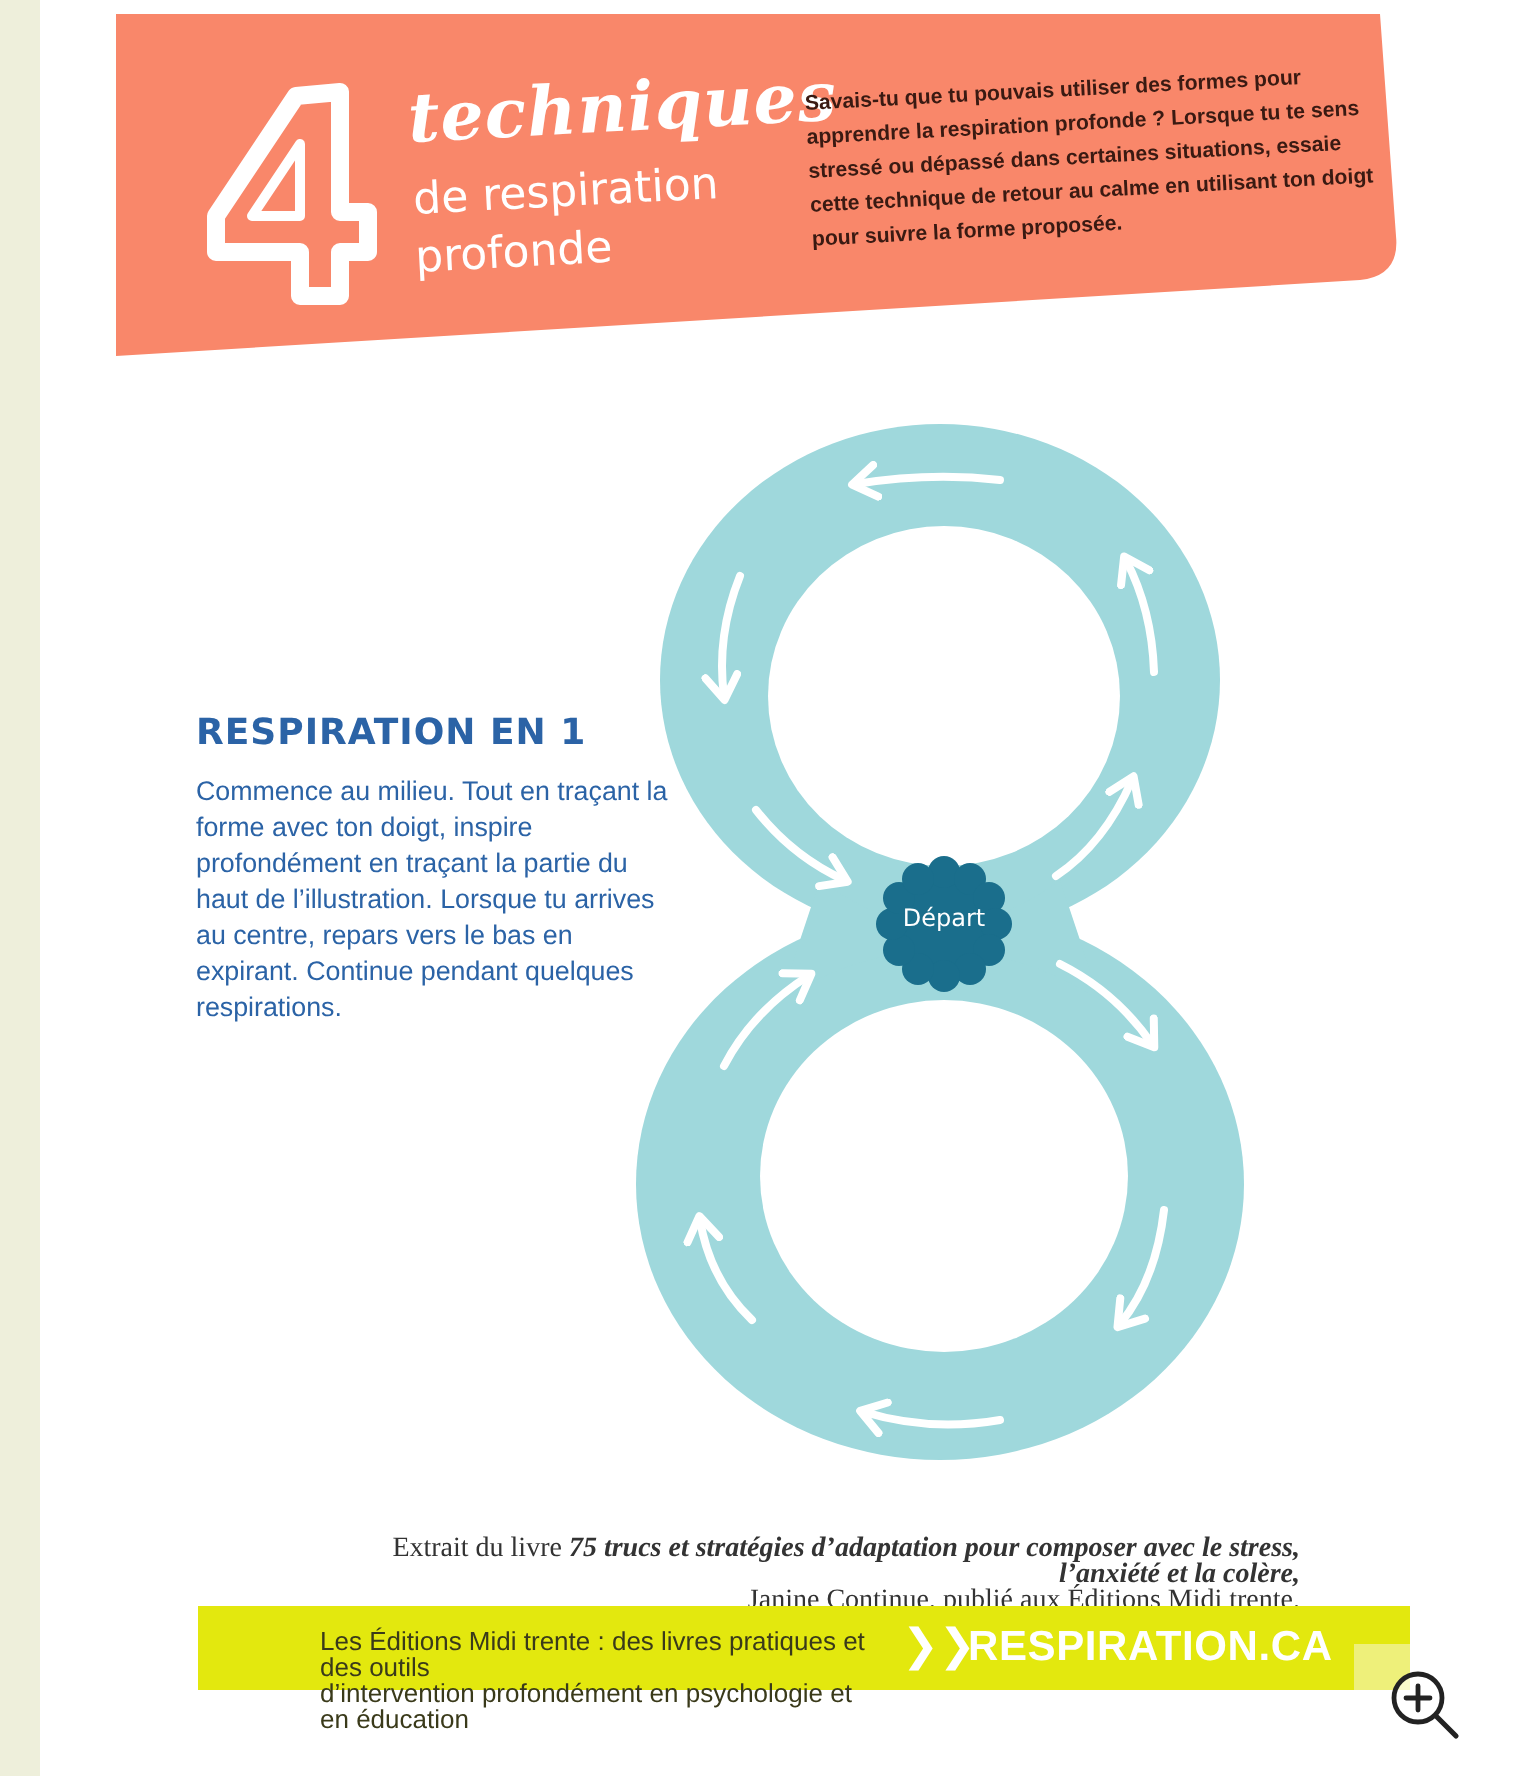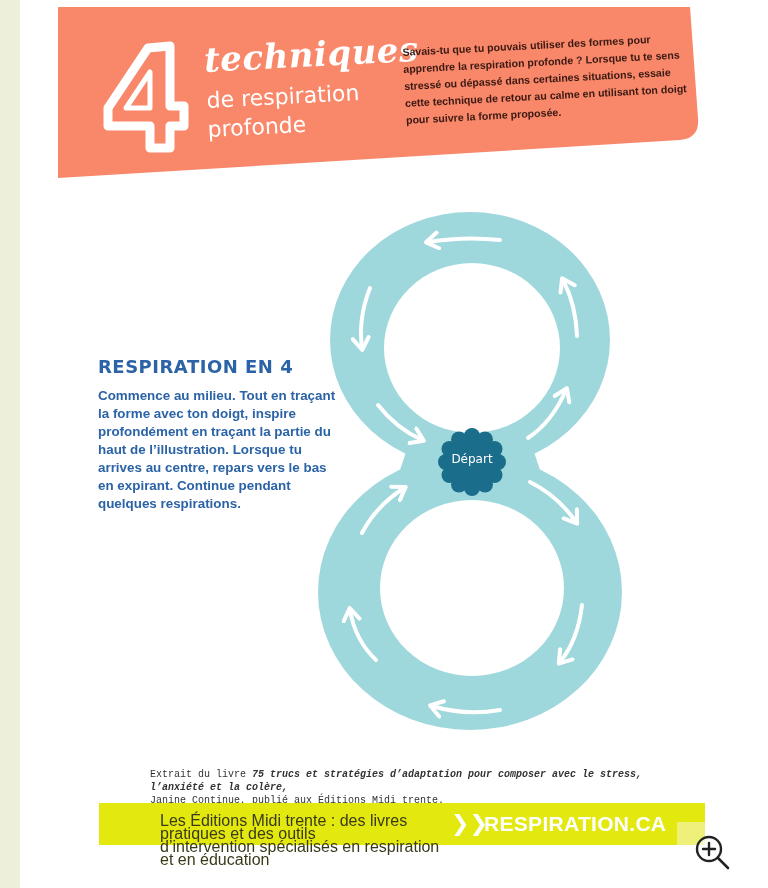--- a/index.html
+++ b/index.html
@@ -47,40 +47,40 @@
     font-family: "DejaVu Sans", sans-serif; font-size: 12px; color: #ffffff;
   }
   
   .section-title {
     position: absolute; left: 98px; top: 356px;
     font-family: "DejaVu Sans", sans-serif; font-weight: bold; font-size: 18px;
     color: #2B63A6; letter-spacing: 0.5px;
   }
   .section-body {
     position: absolute; left: 98px; top: 387px; width: 240px;
-    font-family: "Liberation Sans", sans-serif; font-weight: bold;
+    font-family: "Liberation Sans", sans-serif; font-weight: normal;
     font-size: 13.4px; line-height: 18px; color: #2B63A6;
   }
   
   .credit {
-    position: absolute; left: 150px; top: 768px; width: 500px; text-align: left;
-    font-family: Liberation Mono, monospace; font-size: 10px; line-height: 13px; color: #333333;
+    position: absolute; left: 150px; top: 768px; width: 500px; text-align: right;
+    font-family: Liberation Serif, serif; font-size: 14px; line-height: 13px; color: #333333;
   }
   .credit b { font-style: italic; }
   .yellow-bar {
     position: absolute; left: 99px; top: 803px; width: 606px; height: 42px;
     background: #E3E80E;
   }
   .yellow-corner {
     position: absolute; left: 677px; top: 822px; width: 28px; height: 23px;
     background: #EEF07A;
   }
   .bar-text {
     position: absolute; left: 160px; top: 814px; width: 280px;
-    font-family: "Liberation Sans", sans-serif; font-size: 16px; line-height: 13px; color: #3a3a1a;
+    font-family: "Liberation Sans", sans-serif; font-size: 13px; line-height: 13px; color: #3a3a1a;
   }
   .bar-chevrons {
     position: absolute; left: 451px; top: 811px;
     font-family: "DejaVu Sans", sans-serif; font-weight: bold; font-size: 22px; color: #ffffff;
   }
   .bar-url {
     position: absolute; left: 484px; top: 812px;
     font-family: "Liberation Sans", sans-serif; font-weight: bold; font-size: 21px; color: #ffffff;
     letter-spacing: 0.3px;
   }
@@ -99,21 +99,21 @@
 <svg class="big-four" viewBox="0 0 92 118">
   <path d="M48 10 L70 8 L70 68 L84 68 L84 88 L70 88 L70 110 L50 110 L50 88 L8 88 L8 70 Z" fill="none" stroke="#ffffff" stroke-width="9" stroke-linejoin="round"></path>
   <path d="M50 34 L50 70 L26 70 Z" fill="none" stroke="#ffffff" stroke-width="5" stroke-linejoin="round"></path>
 </svg>
 
 <div class="title-script">techniques</div>
 <div class="title-line l1">de respiration</div>
 <div class="title-line l2">profonde</div>
 <div class="intro">Savais-tu que tu pouvais utiliser des formes pour apprendre la respiration profonde ? Lorsque tu te sens stressé ou dépassé dans certaines situations, essaie cette technique de retour au calme en utilisant ton doigt pour suivre la forme proposée.</div>
 
-<div class="section-title">RESPIRATION EN 4</div>
+<div class="section-title">RESPIRATION EN 1</div>
 <div class="section-body">Commence au milieu. Tout en traçant la forme avec ton doigt, inspire profondément en traçant la partie du haut de l’illustration. Lorsque tu arrives au centre, repars vers le bas en expirant. Continue pendant quelques respirations.</div>
 
 <svg class="eight" width="340" height="540" viewBox="0 0 340 540">
   <defs>
     <marker id="ah" viewBox="0 0 10 10" refX="6" refY="5" markerWidth="5" markerHeight="5" orient="auto">
       <path d="M1 1 L7 5 L1 9" fill="none" stroke="#ffffff" stroke-width="2" stroke-linecap="round" stroke-linejoin="round"></path>
     </marker>
   </defs>
 
   <g fill="#9FD8DC">
@@ -160,21 +160,21 @@
 
 <div class="credit">
   <span>Extrait du livre </span><b>75 trucs et stratégies d’adaptation pour composer avec le stress, l’anxiété et la colère,</b><br>
   <span>Janine Continue, publié aux Éditions Midi trente.</span>
 </div>
 
 <div class="yellow-bar"></div>
 <div class="yellow-corner"></div>
 <div class="bar-text">
   <span>Les Éditions Midi trente : des livres pratiques et des outils</span><br>
-  <span>d’intervention spécialisés en respiration et en éducation</span>
+  <span>d’intervention profondément en psychologie et en éducation</span>
 </div>
 <div class="bar-chevrons">❯❯</div>
 <div class="bar-url">RESPIRATION.CA</div>
 
 <svg class="zoom-icon" viewBox="0 0 40 40">
   <circle cx="17" cy="17" r="12" fill="#ffffff" fill-opacity="0.6" stroke="#222222" stroke-width="2.4"></circle>
   <line x1="11" y1="17" x2="23" y2="17" stroke="#222222" stroke-width="2.4" stroke-linecap="round"></line>
   <line x1="17" y1="11" x2="17" y2="23" stroke="#222222" stroke-width="2.4" stroke-linecap="round"></line>
   <line x1="26" y1="26" x2="36" y2="36" stroke="#222222" stroke-width="2.6" stroke-linecap="round"></line>
 </svg>

